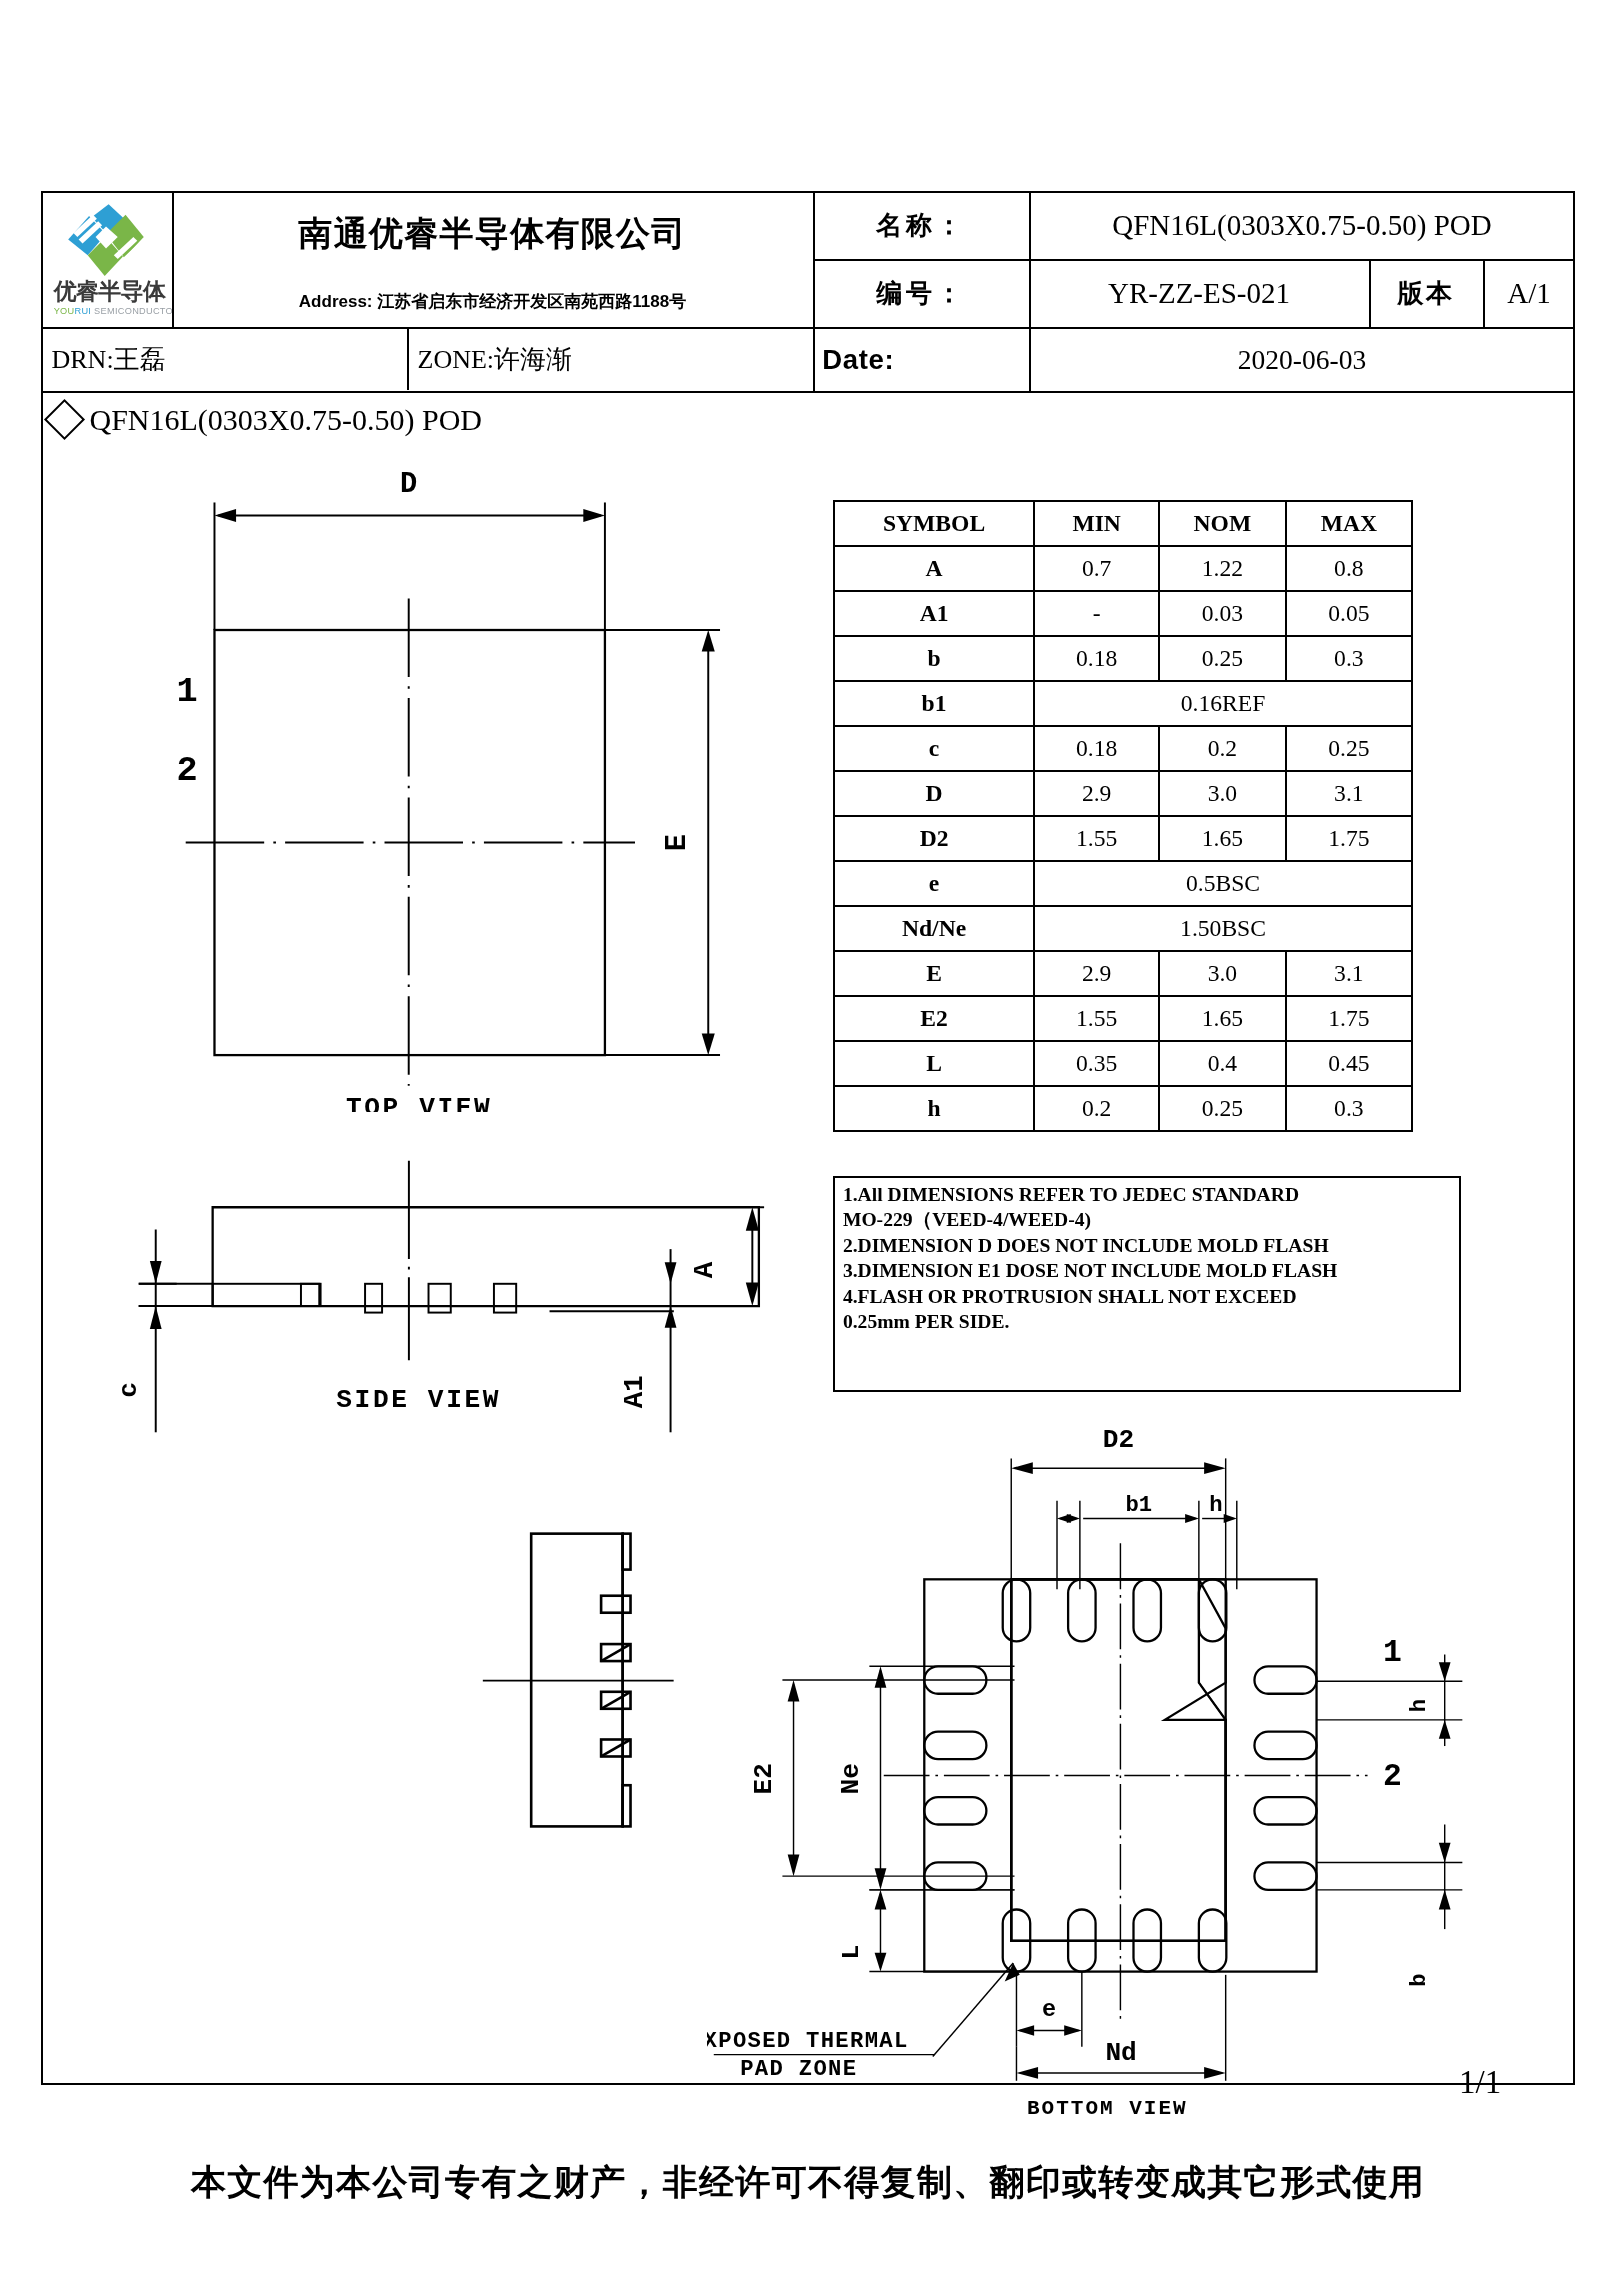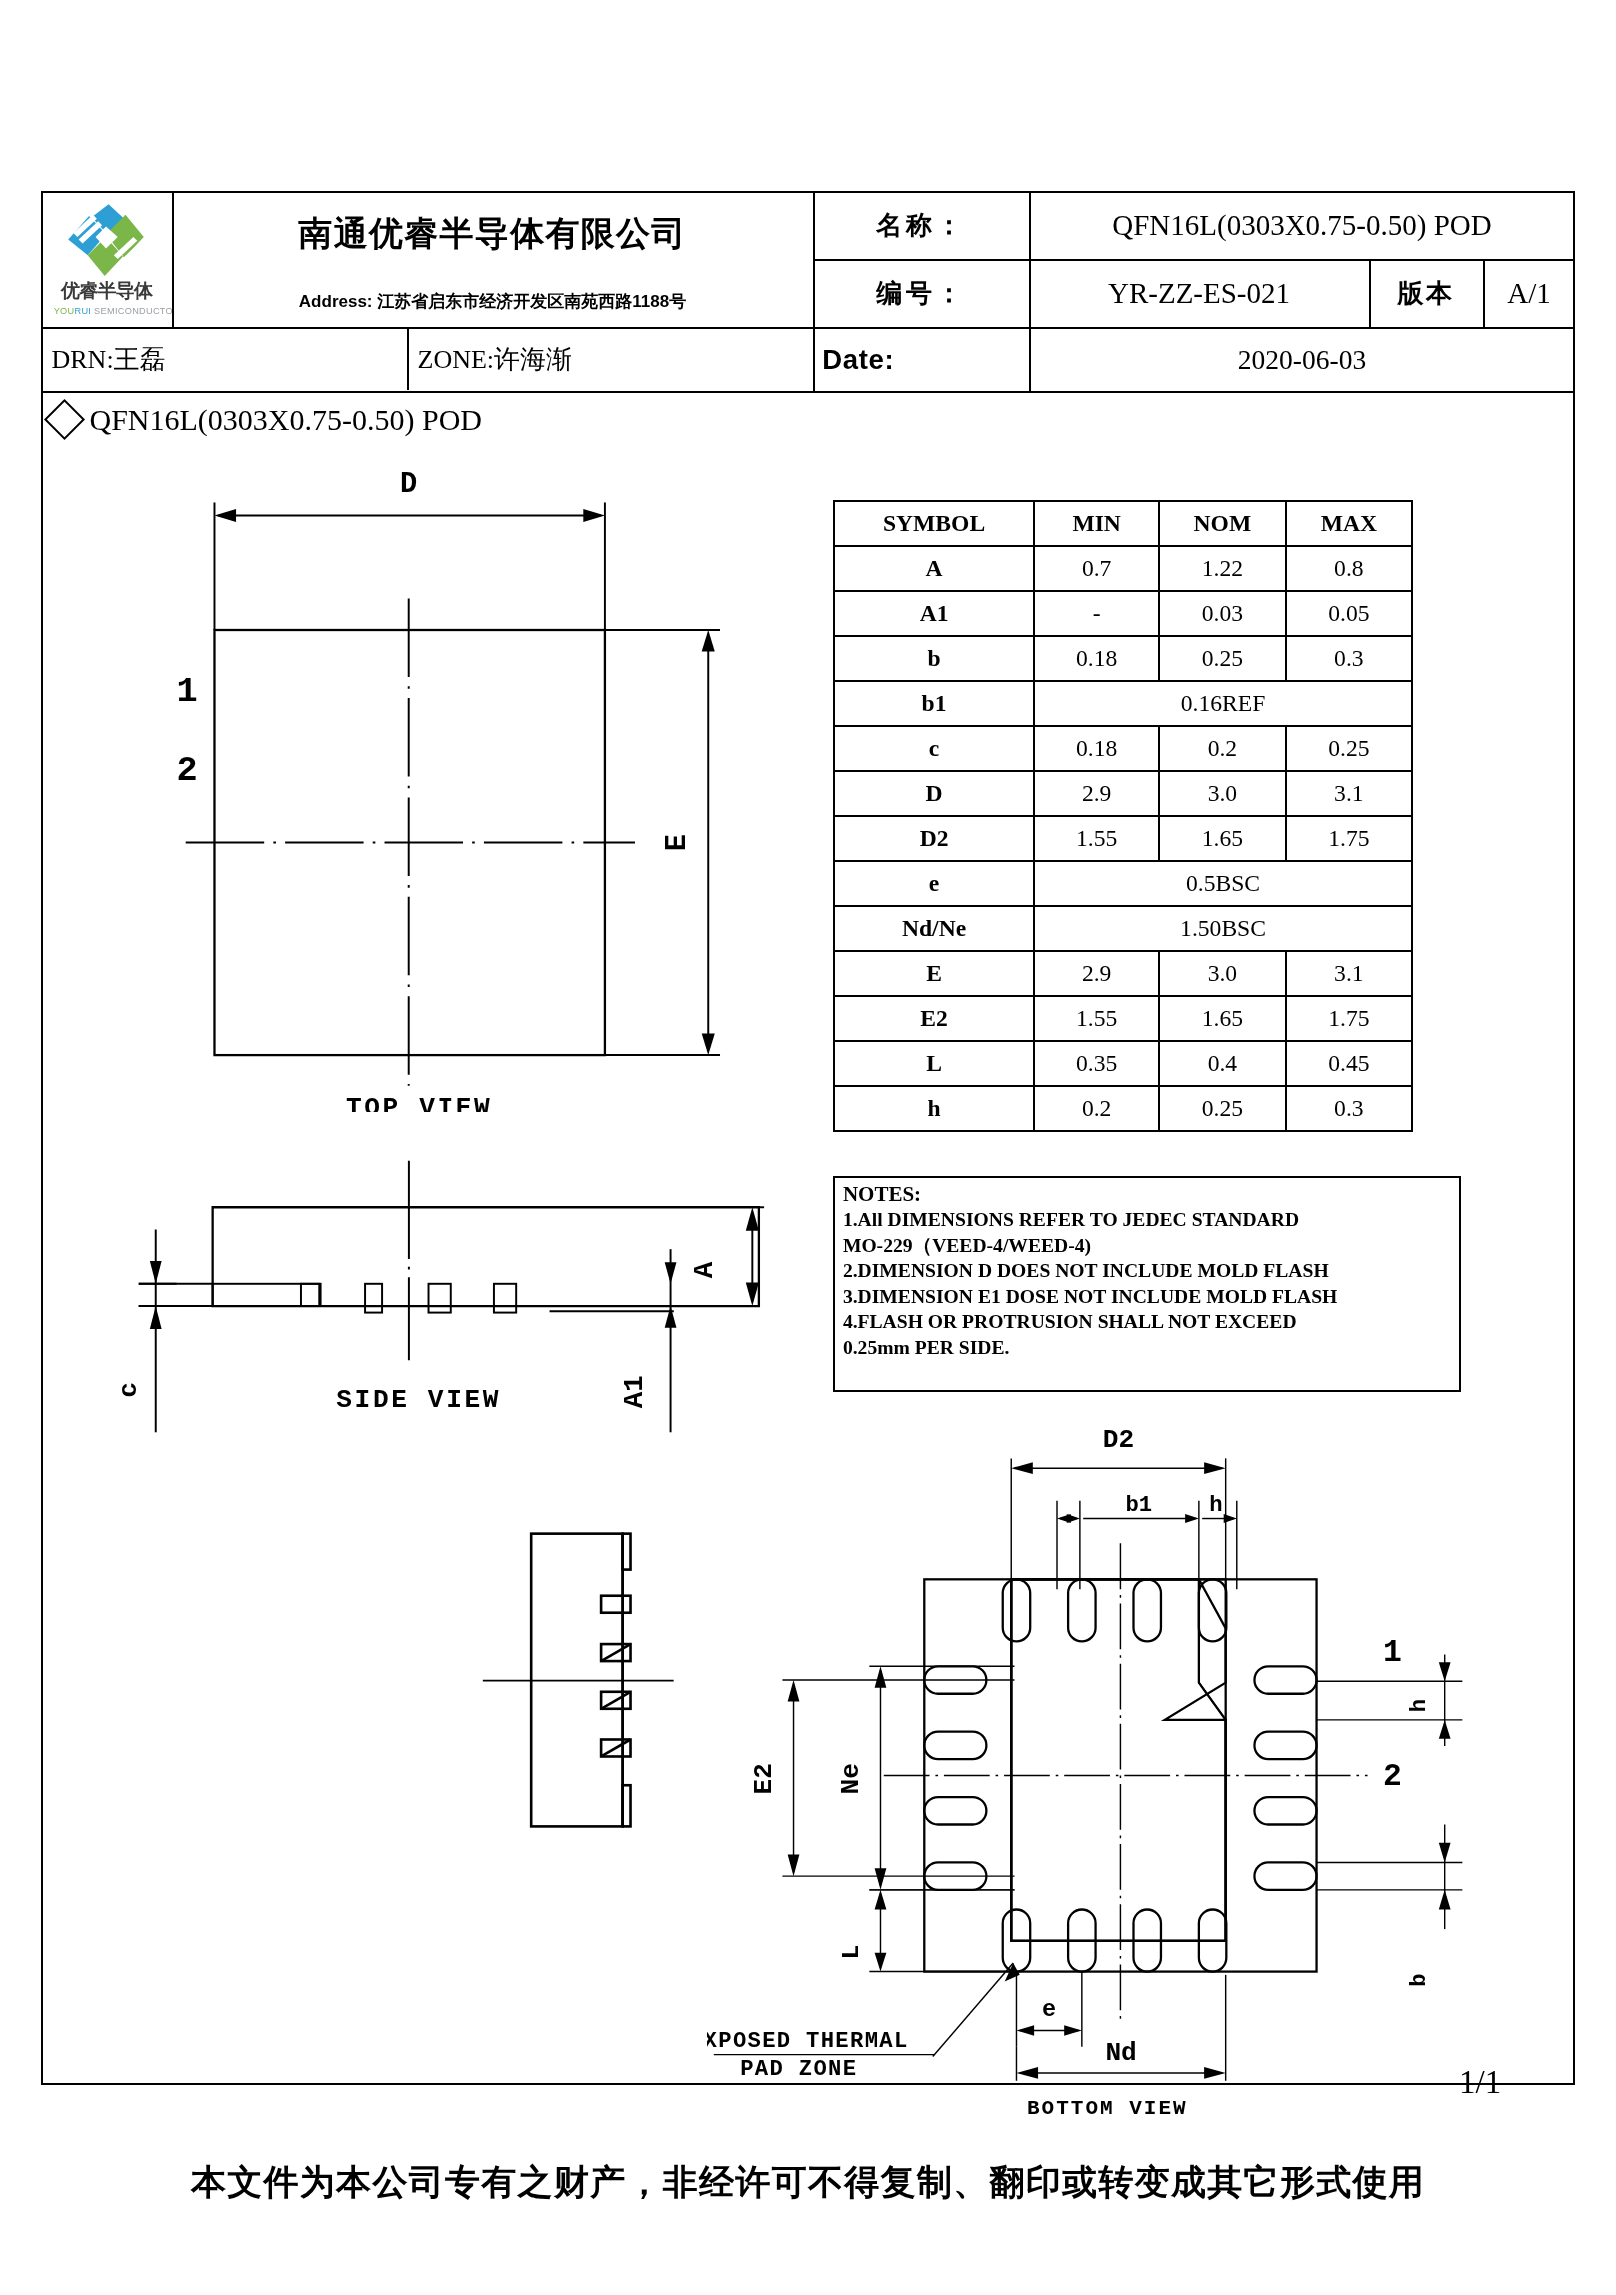--- a/index.html
+++ b/index.html
@@ -12,21 +12,21 @@
 
   
   #title-block{left:41px;top:191px;width:1534px;height:201px;box-sizing:border-box;}
   .cellbox{position:absolute;box-sizing:border-box;display:flex;align-items:center;justify-content:center;overflow:hidden;}
 
   
   #logo-cell{left:0;top:0;width:131px;height:136px;display:flex;align-items:center;justify-content:center;}
   #logo-wrap{width:116px;height:124px;position:relative;}
   #logo-mark{position:absolute;left:14.4px;top:2.6px;width:86px;height:79px;}
   #logo-cn{position:absolute;left:5.2px;top:81px;width:106px;height:26px;font-family:"Liberation Sans",sans-serif;
-           font-weight:700;font-size:19px;letter-spacing:-0.7px;color:#3a3a3a;text-align:center;line-height:26px;white-space:nowrap;}
+           font-weight:700;font-size:23px;letter-spacing:-0.7px;color:#3a3a3a;text-align:center;line-height:26px;white-space:nowrap;}
   #logo-en{position:absolute;left:5.2px;top:108px;width:106px;height:13px;font-family:"Liberation Sans",sans-serif;
            font-size:9.2px;letter-spacing:0.3px;text-align:center;line-height:13px;white-space:nowrap;}
   #logo-en .c1{color:#7ab648;} #logo-en .c2{color:#2e9fd4;} #logo-en .c3{color:#9aa0a6;}
 
   #company-name{left:131px;top:0;width:641px;height:85px;font-family:"Liberation Sans",sans-serif;
       font-weight:700;font-size:34px;letter-spacing:1.3px;}
   #company-addr{left:131px;top:85px;width:641px;height:51px;font-family:"Liberation Sans",sans-serif;
       font-weight:700;font-size:17px;letter-spacing:0px;}
 
   #name-label{left:772px;top:0;width:216px;height:68px;font-family:"Liberation Sans",sans-serif;font-weight:700;font-size:26px;letter-spacing:3.9px;}
@@ -465,21 +465,20 @@
           <td class="sym">h</td>
           <td class="v">0.2</td>
           <td class="v">0.25</td>
           <td class="v">0.3</td>
         </tr>
       </tbody>
   </table>
 </div>
 
 <div class="abs" id="notes-box">
-  <div class="ln t">NOTES:</div>
   <div class="ln">1.All DIMENSIONS REFER TO JEDEC STANDARD</div>
   <div class="ln">MO-229（VEED-4/WEED-4)</div>
   <div class="ln">2.DIMENSION D DOES NOT INCLUDE MOLD FLASH</div>
   <div class="ln">3.DIMENSION E1 DOSE NOT INCLUDE MOLD FLASH</div>
   <div class="ln">4.FLASH OR PROTRUSION SHALL NOT EXCEED</div>
   <div class="ln">0.25mm PER SIDE.</div>
 </div>
 
 <div class="abs cad" id="bottom-view-label">BOTTOM VIEW</div>
 <div class="abs" id="page-num">1/1</div>

